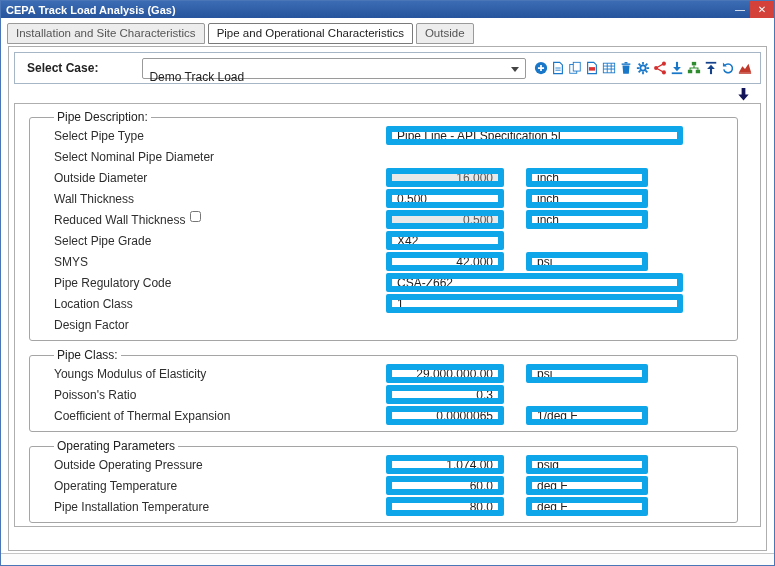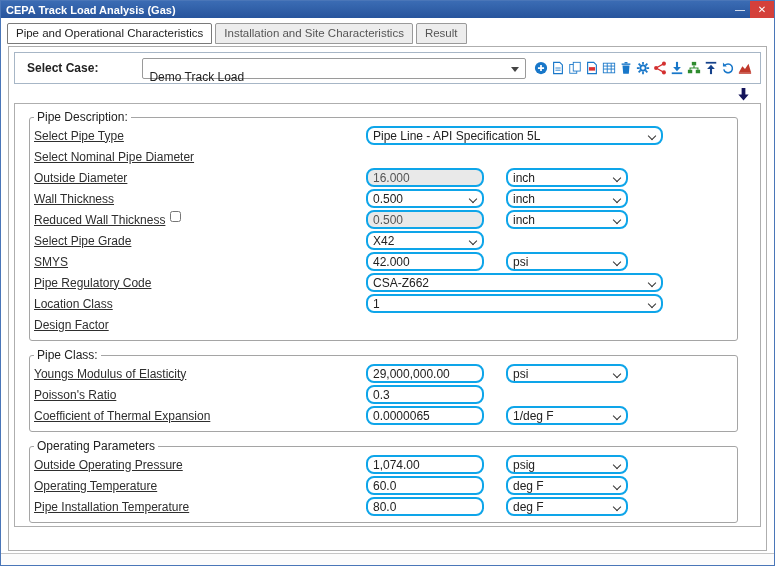--- a/index.html
+++ b/index.html
@@ -27,53 +27,53 @@
   .case-select .tri { position:absolute; right:6px; top:8px; width:0; height:0; border-left:4px solid transparent; border-right:4px solid transparent; border-top:5px solid #444; }
 
   .toolbar { display:flex; align-items:center; gap:2px; margin-left:7px; }
   .tb { width:15px; height:15px; display:inline-flex; align-items:center; justify-content:center; cursor:pointer; }
 
   .arrow-row { height:18px; display:flex; justify-content:flex-end; align-items:center; padding-right:12px; }
   .big-down { cursor:pointer; display:inline-flex; }
 
   
   .panel { margin:0 2px; border:1px solid #aeaeae; height:424px; padding:6px 14px 10px; }
-  fieldset { border:1px solid #a5a5a5; border-radius:3px; margin:0 8px 7px 0; padding:1px 4px 5px; }
+  fieldset { border:1px solid #a5a5a5; border-radius:3px; margin:0 8px 7px 0; padding:1px 24px 5px; }
   legend { font-size:12px; color:#222; padding:0 3px; }
 
   .frow { display:flex; align-items:center; height:21px; }
-  .flabel { width:332px; font-size:12px; color:#2e2e2e; display:flex; align-items:center; gap:3px;text-decoration:underline; }
+  .flabel { width:332px; font-size:12px; color:#2e2e2e; display:flex; align-items:center; gap:3px; }
   .flabel input[type=checkbox] { width:11px; height:11px; margin:0 0 6px 2px; }
 
-  .sel, .inp { height:19px; border:2px solid #0ea5e9; border-radius:8px; background:#fff; font-size:12px; color:#222; font-family:"Liberation Sans", sans-serif; }
+  .sel, .inp { height:19px; border:6px solid #0ea5e9; border-radius:2px; background:#fff; font-size:12px; color:#222; font-family:"Liberation Sans", sans-serif; }
   .sel { display:flex; align-items:center; padding:0 18px 0 5px; position:relative; cursor:pointer; white-space:nowrap; overflow:hidden; }
   .sel .chev { position:absolute; right:6px; top:5px; width:6px; height:6px; border-right:1.6px solid #333; border-bottom:1.6px solid #333; transform:rotate(45deg); }
-  .inp { padding:0 5px; width:118px; margin-right:22px; }
+  .inp { padding:0 5px; width:118px; margin-right:22px;text-align:right; }
   .inp[disabled] { background:#e9e9e9; color:#555; }
   .sel-sm { width:118px; margin-right:22px; }
   .sel-wide { width:297px; }
   .sel-unit { width:122px; }
 
   .footer { position:absolute; left:0; right:0; bottom:0; height:12px; border-top:1px solid #c6c6c6; background:#fcfcfc; }
 </style>
 </head>
 <body>
 
 <div class="window">
 
   <div class="titlebar">
     <div class="title">CEPA Track Load Analysis (Gas)</div>
     <div class="win-btn">—</div>
     <div class="win-btn close">✕</div>
   </div>
 
   <div class="tabbar">
+    <div class="tab">Installation and Site Characteristics</div>
     <div class="tab active">Pipe and Operational Characteristics</div>
-    <div class="tab">Installation and Site Characteristics</div>
-    <div class="tab">Result</div>
+    <div class="tab">Outside</div>
   </div>
 
   <div class="outer">
 
     <div class="case-box">
       <div class="case-label">Select Case:</div>
       <div class="case-select">
         <span>Demo Track Load</span>
         <span class="tri"></span>
       </div>

